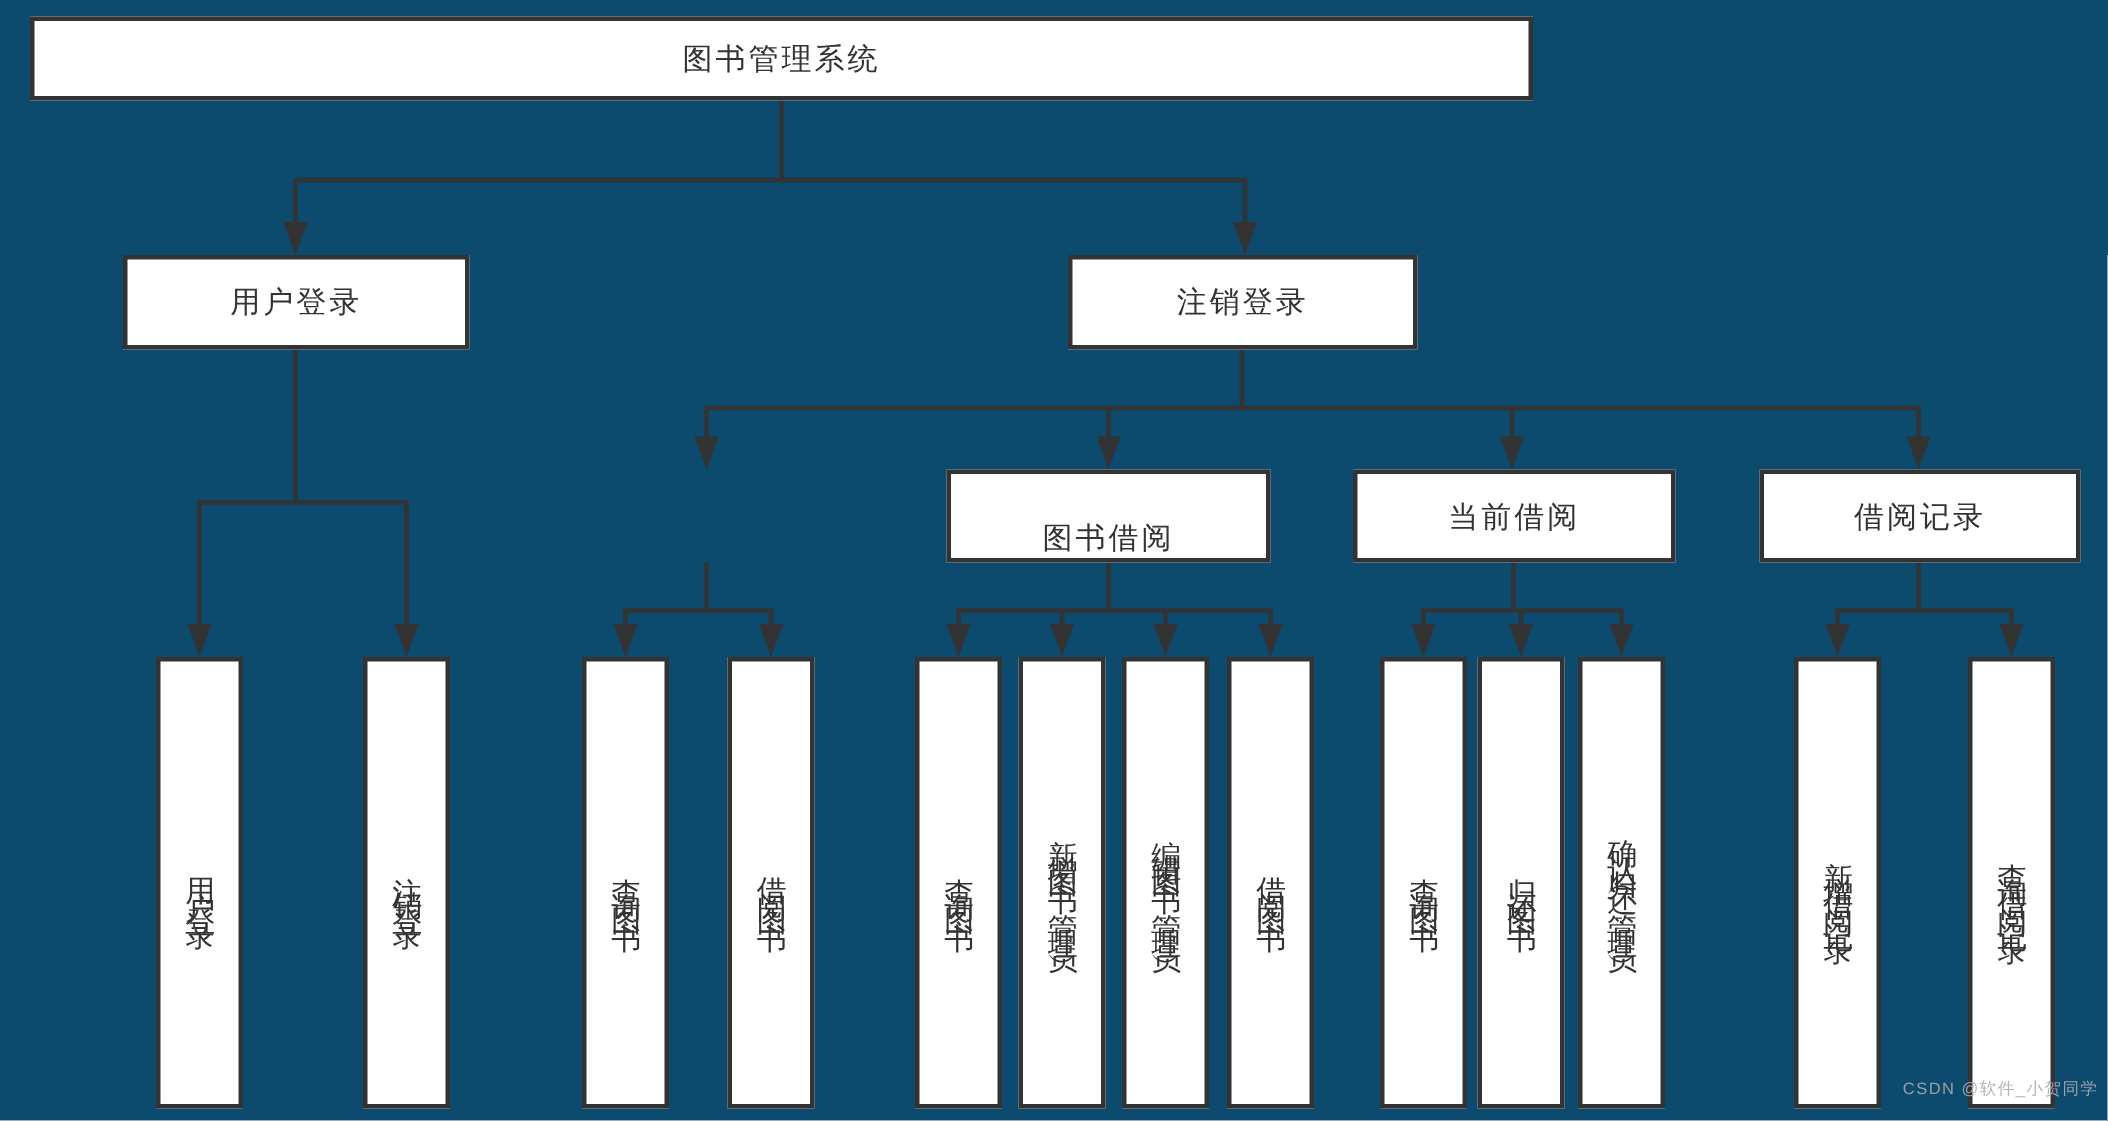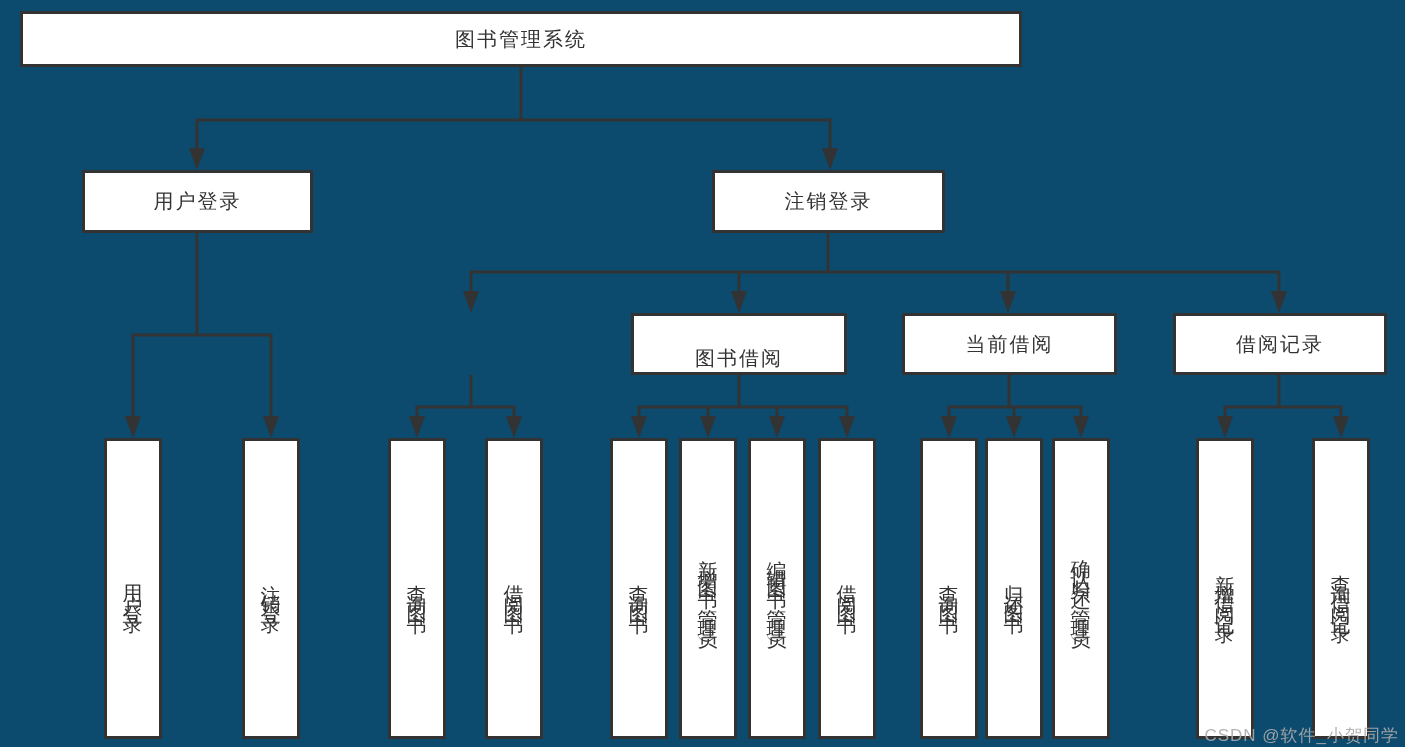--- a/index.html
+++ b/index.html
@@ -43,22 +43,22 @@
     writing-mode: vertical-rl;
     text-orientation: mixed;
     font-size: 20px;
     line-height: 1;
     letter-spacing: 10px;
     color: #333333;
   }
   .watermark {
     position: absolute;
     right: 6px;
-    bottom: 0;
-    font-size: 17px;
+    bottom: 14px;
+    font-size: 11px;
     letter-spacing: 1px;
     color: #ababab;
     opacity: 0.9;
     z-index: 20;
     white-space: nowrap;
   }
 </style>
 </head>
 <body>
 

